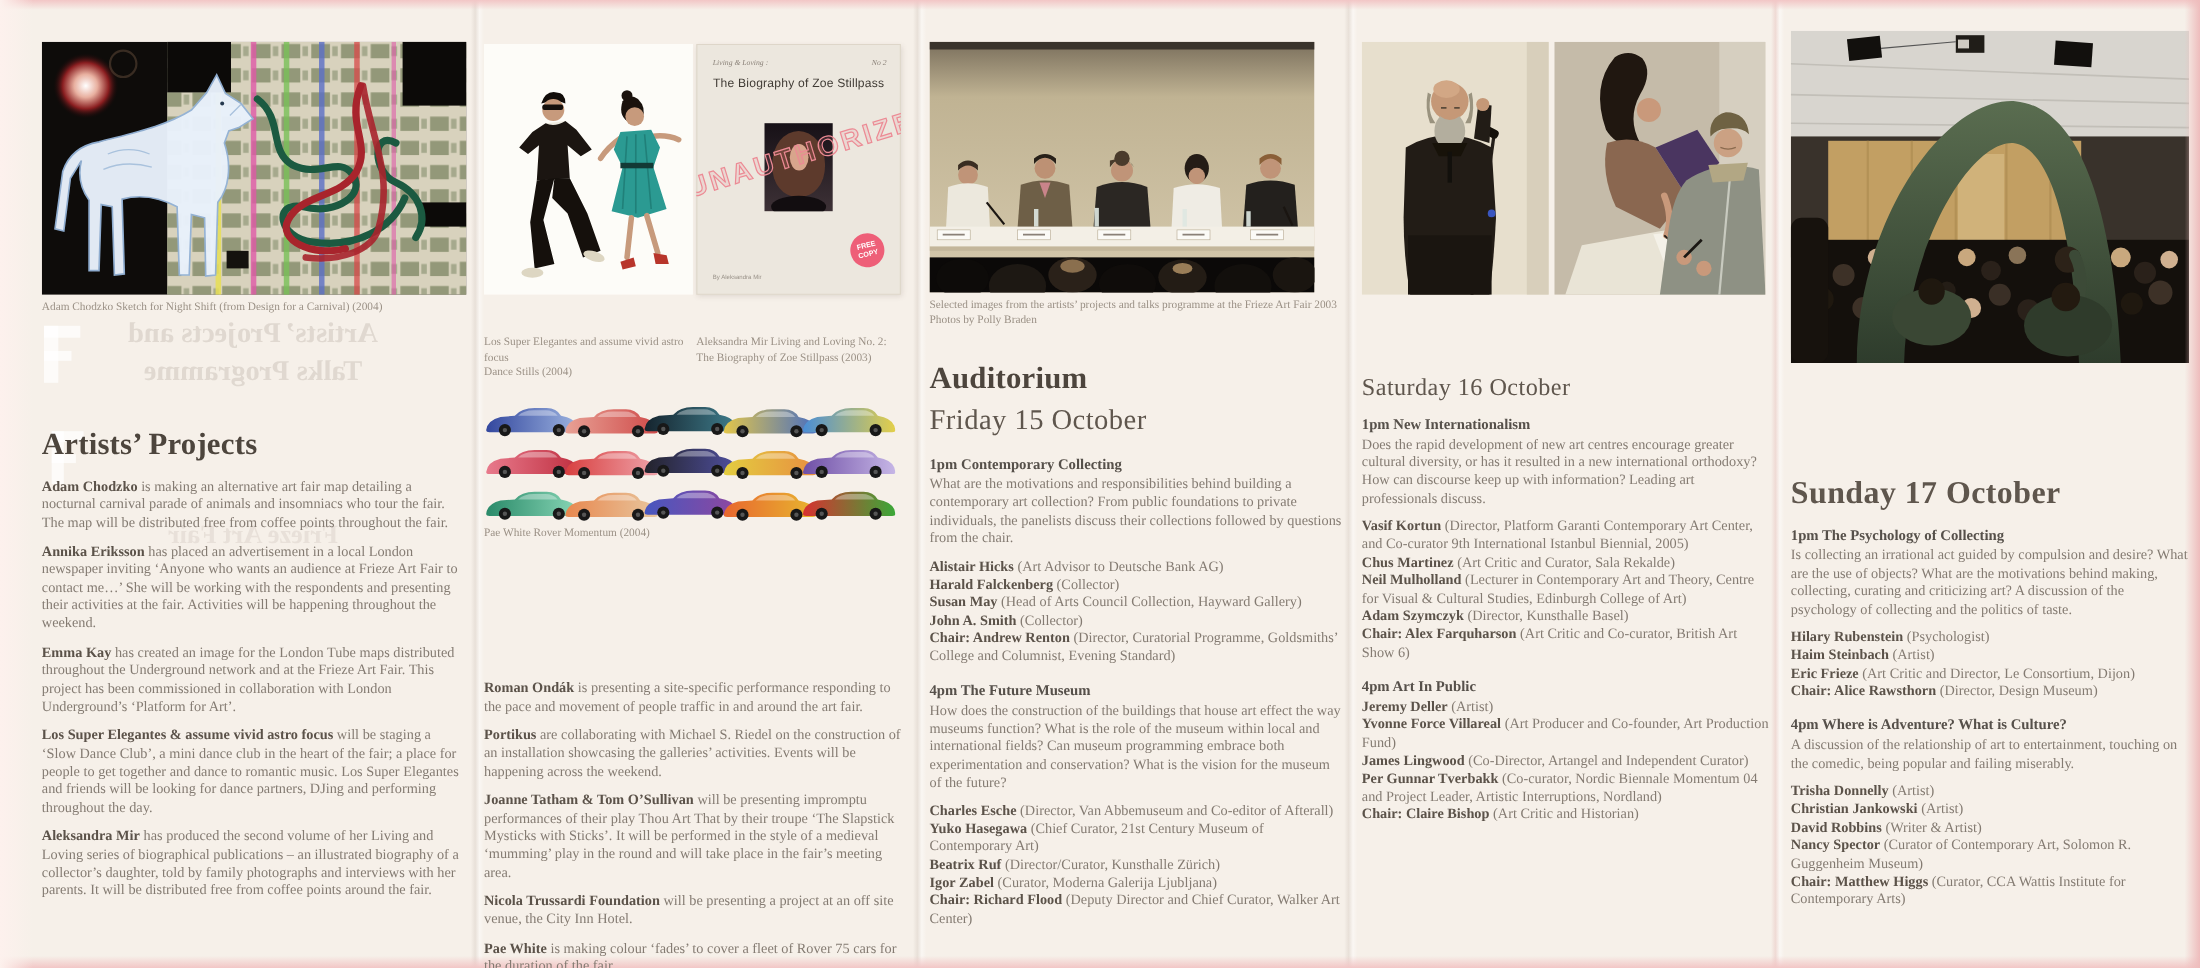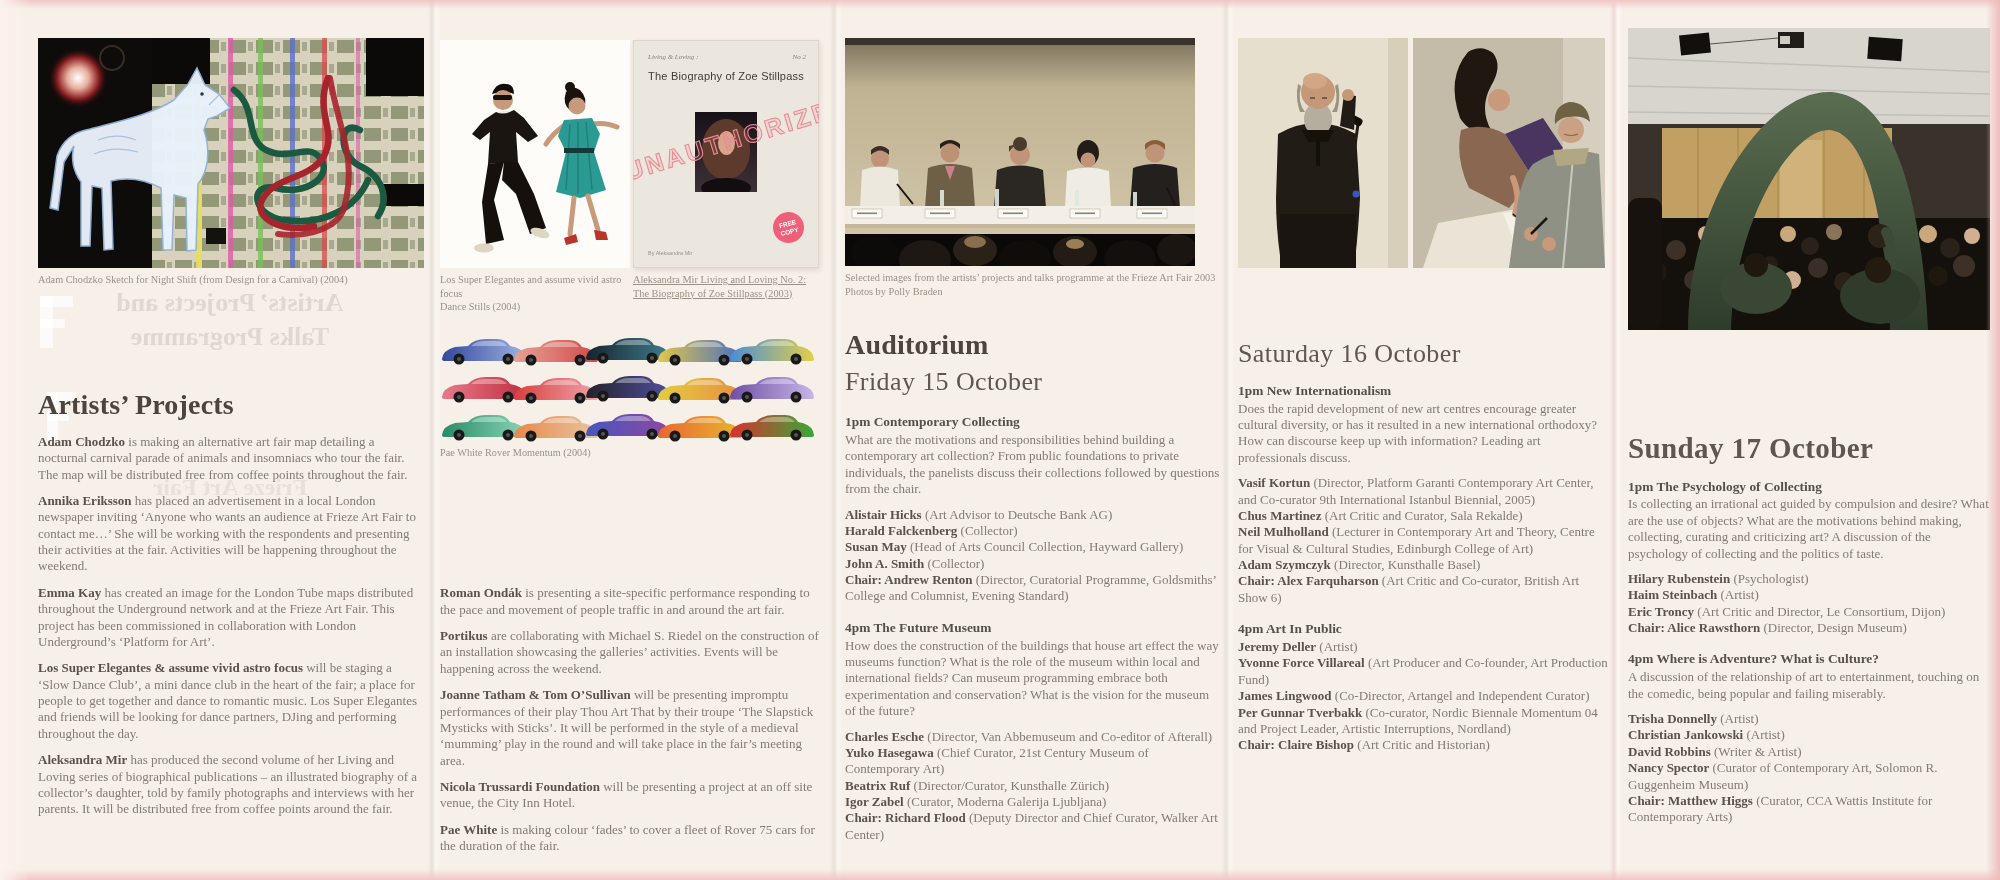--- a/index.html
+++ b/index.html
@@ -18,21 +18,21 @@
 
   .panel{position:absolute;}
   #p1{left:38px;top:38px;width:386px;}
   #p2{left:440px;top:40px;width:380px;}
   #p3{left:845px;top:38px;width:378px;}
   #p4{left:1238px;top:38px;width:372px;}
   #p5{left:1628px;top:28px;width:364px;}
 
   .art{display:block;position:relative;}
   .art svg{display:block;}
-  .caption{font-size:10.3px;line-height:1.32;color:#9b9186;}
+  .caption{font-size:10.3px;line-height:1.32;color:#9b9186;margin-top:32px;}
   .h-big{font-size:28px;font-weight:bold;color:#4d453d;margin:0;letter-spacing:.2px;}
   .h-day{font-size:29px;font-weight:normal;color:#5f564d;margin:0;letter-spacing:.4px;}
   .proj{margin:0 0 10px;}
   .nm{font-weight:bold;color:#5b5249;}
   .sess{margin:0 0 15px;position:relative;z-index:2;}
   .sess-title{font-size:13.4px;font-weight:bold;color:#56504a;margin:0 0 1px;}
   .sess-desc{margin:0 0 9px;}
   .speaker{margin:0;}
   .projects{position:relative;z-index:2;}
 
@@ -43,21 +43,21 @@
   .ghost{position:absolute;left:6px;top:248px;width:372px;transform:scaleX(-1);
          text-align:center;color:rgba(173,162,152,.30);font-weight:bold;z-index:1;}
   .ghost .g{font-size:26px;line-height:1.3;}
   .ghost .g3{margin-top:118px;font-size:24px;color:rgba(180,170,160,.22);}
   .ghostF{position:absolute;left:2px;top:258px;z-index:1;}
 
   
   .photo-row{display:flex;gap:3px;}
   .cap-row{display:flex;gap:3px;margin-top:5px;}
   .cap-cell{width:190px;}
-  .cap-cell2{width:186px;text-decoration:underline;}
+  .cap-cell2{width:186px;}
   .art-cars{margin-top:22px;}
   .cars-cap{margin-top:4px;}
   #p2 .projects{margin-top:126px;}
 
   
   .book{position:relative;width:186px;height:228px;background:#ece7de;
         box-shadow:inset 0 0 0 1px #ded6c9, 1px 2px 5px rgba(90,70,60,.15);
         font-family:"Liberation Sans","DejaVu Sans",sans-serif;overflow:hidden;}
   .bk-series{position:absolute;top:13px;left:15px;font:italic 7px "Liberation Serif",serif;color:#8a8178;text-align:right;}
   .bk-issue{position:absolute;top:13px;right:13px;font:italic 7px "Liberation Serif",serif;color:#8a8178;}
@@ -75,21 +75,21 @@
             text-align:center;transform:rotate(-14deg);line-height:1.15;padding:2px;box-sizing:border-box;z-index:3;}
   .bk-byline{position:absolute;left:15px;bottom:11px;font-size:5.5px;color:#9a938a;}
 
   
   #p3 .caption{margin-top:5px;}
   #p3 .h-big{margin-top:29px;}
   #p3 .h-day{font-size:26px;margin:4px 0 0;}
   #p3 .sessions{margin-top:15px;}
 
   
-  #p4 .h-day{font-size:26px;margin-top:70px;}
+  #p4 .h-day{font-size:22px;margin-top:70px;}
   #p4 .sessions{margin-top:12px;}
 
   
   #p5 .h-day{font-size:29px;margin-top:100px;font-weight:bold;}
   #p5 .sessions{margin-top:12px;}
 </style>
 </head>
 <body>
 
 <div class="page">
@@ -582,21 +582,21 @@
     <h3 class="h-day">Sunday 17 October</h3>
 
     <div class="sessions">
       <div class="sess">
         <h4 class="sess-title">1pm The Psychology of Collecting</h4>
         <p class="sess-desc">Is collecting an irrational act guided by compulsion and desire? What are the use of objects? What are the motivations behind making, collecting, curating and criticizing art? A discussion of the psychology of collecting and the politics of taste.</p>
         <div class="speakers">
 
         <div class="speaker"><strong class="nm">Hilary Rubenstein</strong> <span>(Psychologist)</span></div>
             <div class="speaker"><strong class="nm">Haim Steinbach</strong> <span>(Artist)</span></div>
-            <div class="speaker"><strong class="nm">Eric Troncy</strong> <span>(Art Critic and Director, Le Consortium, Dijon)</span></div>
+            <div class="speaker"><strong class="nm">Eric Frieze</strong> <span>(Art Critic and Director, Le Consortium, Dijon)</span></div>
             <div class="speaker"><strong class="nm">Chair: Alice Rawsthorn</strong> <span>(Director, Design Museum)</span></div>
           </div>
       </div>
       <div class="sess">
         <h4 class="sess-title">4pm Where is Adventure? What is Culture?</h4>
         <p class="sess-desc">A discussion of the relationship of art to entertainment, touching on the comedic, being popular and failing miserably.</p>
         <div class="speakers">
 
         <div class="speaker"><strong class="nm">Trisha Donnelly</strong> <span>(Artist)</span></div>
             <div class="speaker"><strong class="nm">Christian Jankowski</strong> <span>(Artist)</span></div>

